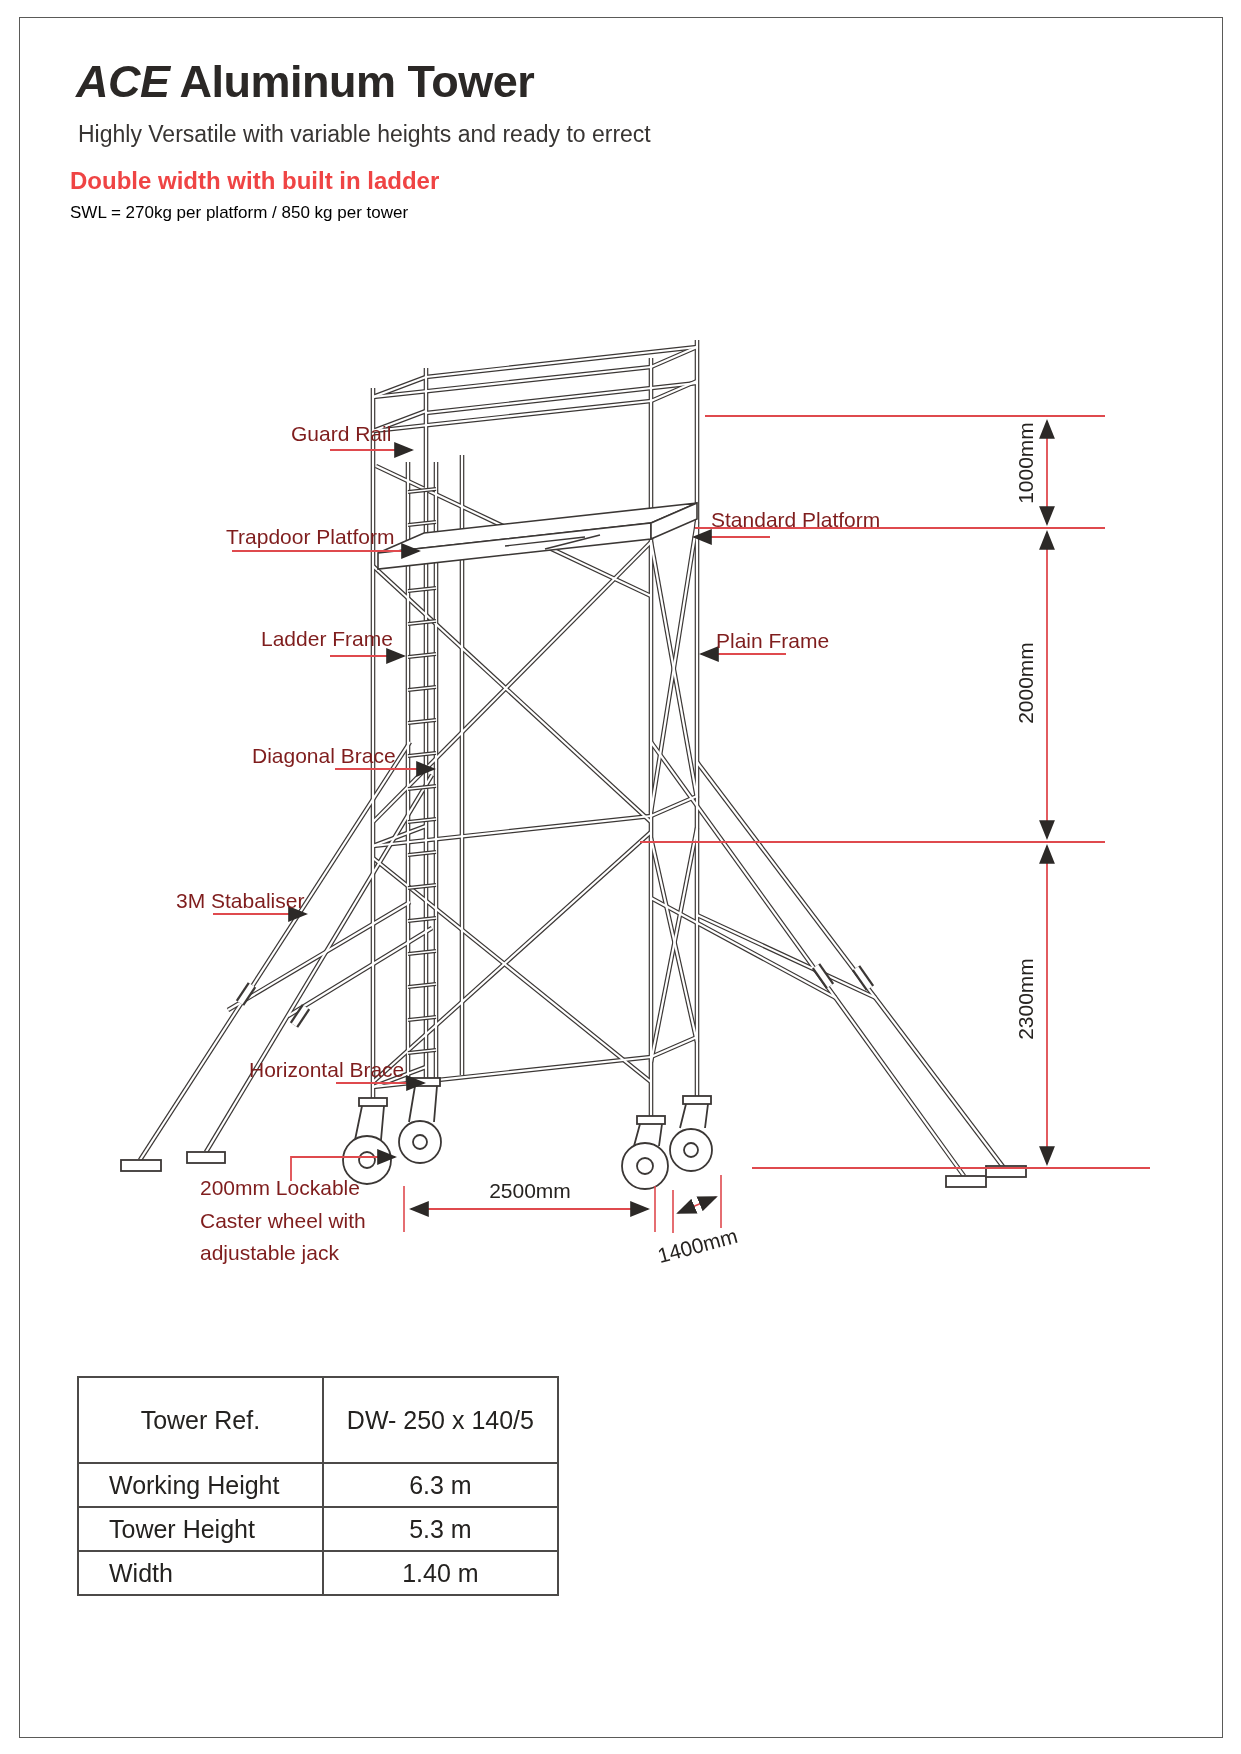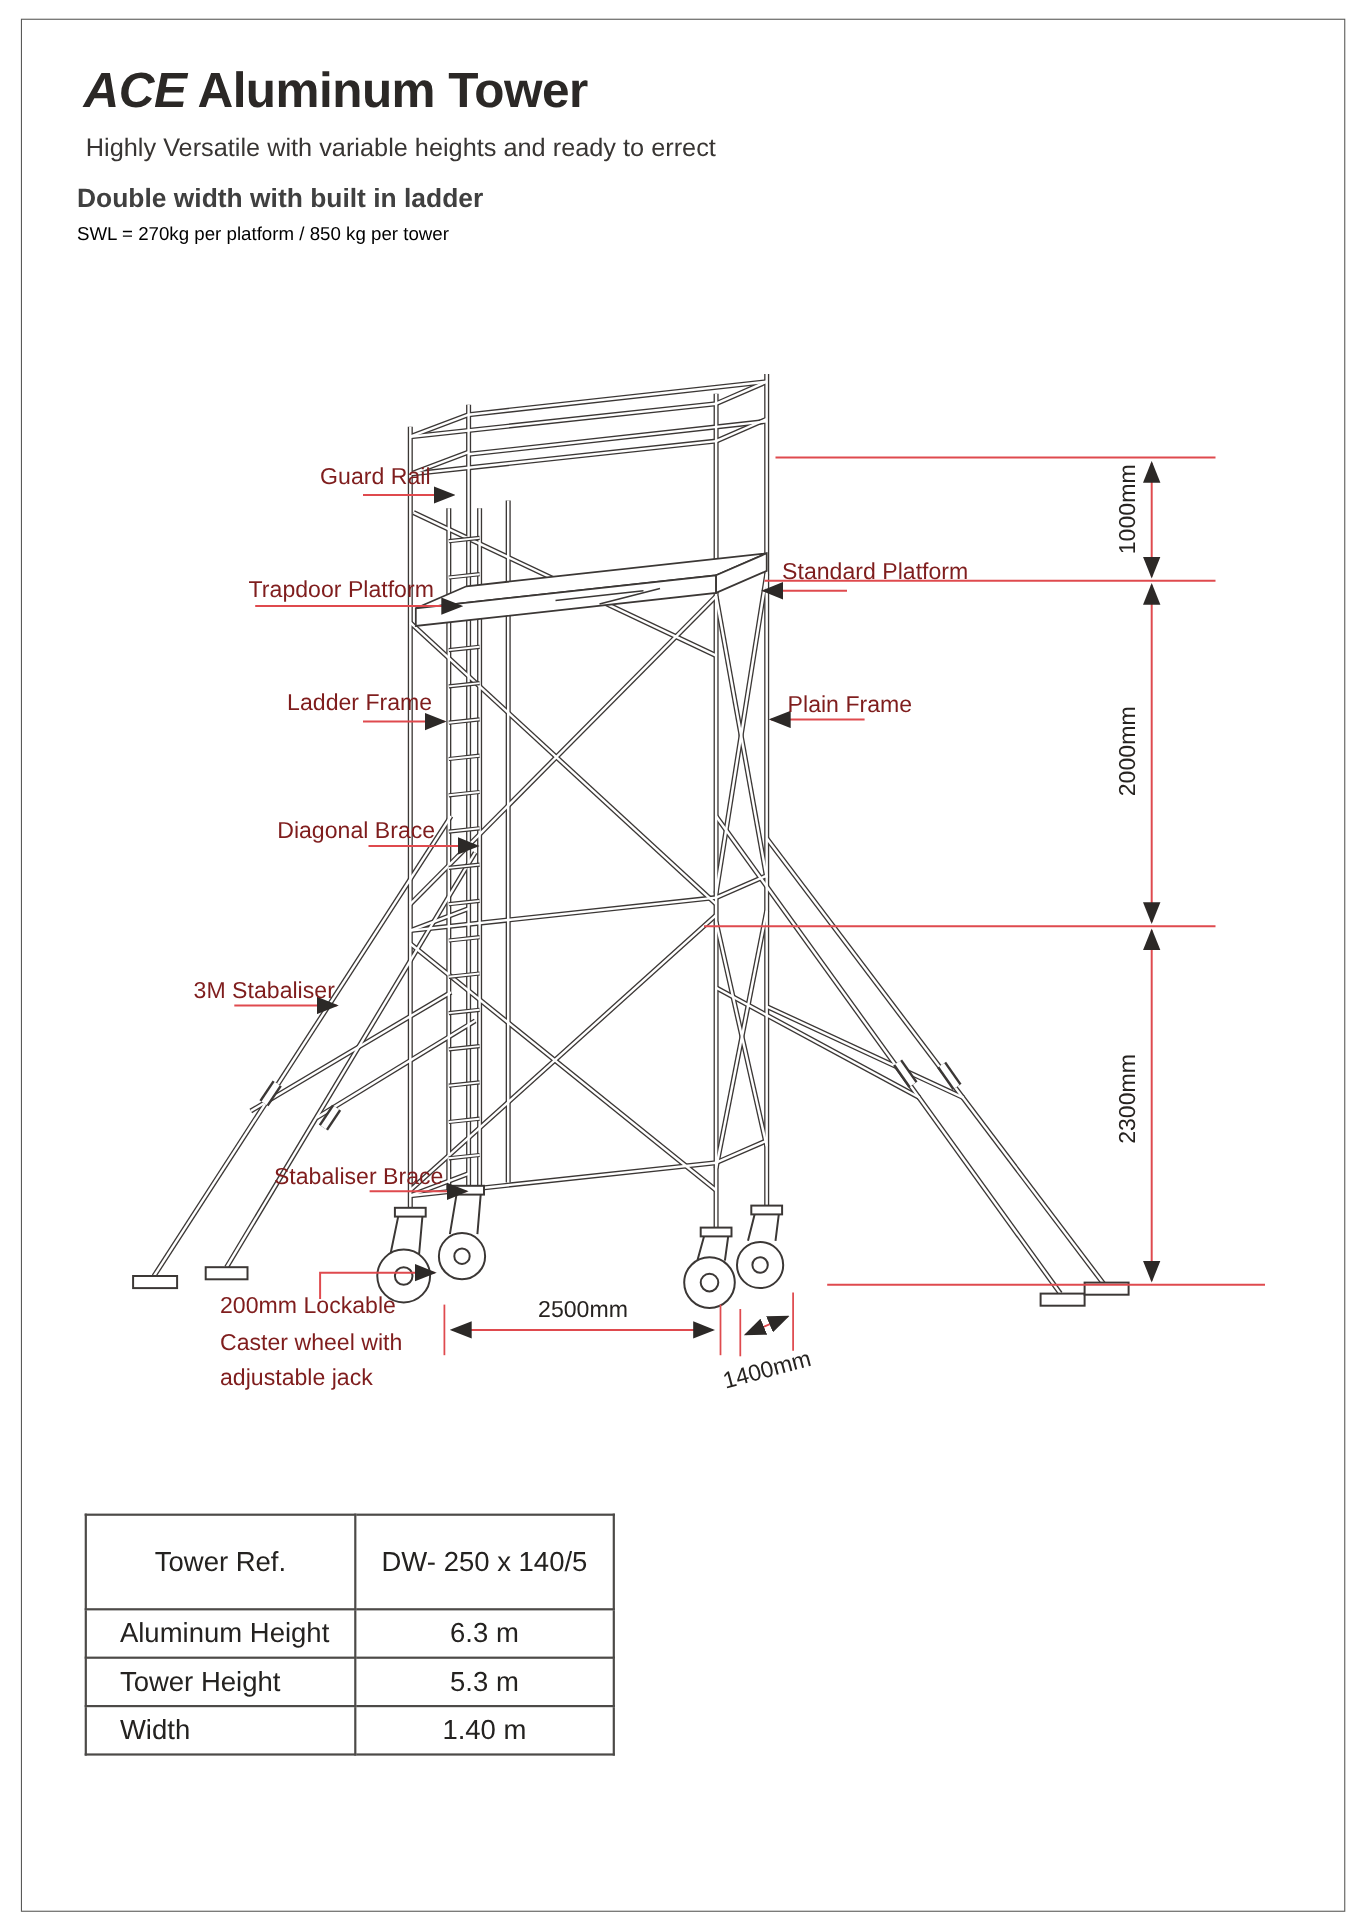--- a/index.html
+++ b/index.html
@@ -9,21 +9,21 @@
     color:#2b2826;overflow:hidden;
   }
   .page-border{
     position:absolute;left:19px;top:17px;width:1202px;height:1719px;
     border:1px solid #5a5a58;pointer-events:none;
   }
   
   .title{position:absolute;left:76px;top:56px;font-size:45px;font-weight:bold;letter-spacing:-0.5px;color:#2b2826;}
   .title .brand{font-style:italic;margin-right:10px;}
   .subtitle{position:absolute;left:78px;top:121px;font-size:23px;color:#39settle3634;color:#383533;}
-  .section-heading{position:absolute;left:70px;top:167px;font-size:24px;font-weight:bold;color:#404040;}
+  .section-heading{position:absolute;left:70px;top:167px;font-size:24px;font-weight:bold;color:#ef4444;}
   .swl-note{position:absolute;left:70px;top:203px;font-size:17px;color:#000000;}
   
   svg.diagram{position:absolute;left:0;top:0;pointer-events:none;}
   .dlabel{position:absolute;font-size:21px;color:#7f1d1d;white-space:nowrap;}
   .dlabel.wrap{white-space:normal;line-height:1.55;}
   .dim-rot{
     position:absolute;width:100px;height:24px;display:flex;align-items:center;justify-content:center;
     font-size:21px;color:#262320;transform:rotate(-90deg);
   }
   .dim-len{position:absolute;width:120px;text-align:center;font-size:21px;color:#262320;}
@@ -208,21 +208,21 @@
     <path d="M721,1175 L721,1228" stroke-width="1.6"></path>
     <path d="M678,1213 L716,1197" marker-start="url(#arr)" marker-end="url(#arr)"></path>
   </g>
 </svg>
 
 <div class="dlabel" style="left:291px;top:422px">Guard Rail</div>
 <div class="dlabel" style="left:226px;top:525px">Trapdoor Platform</div>
 <div class="dlabel" style="left:261px;top:627px">Ladder Frame</div>
 <div class="dlabel" style="left:252px;top:744px">Diagonal Brace</div>
 <div class="dlabel" style="left:176px;top:889px">3M Stabaliser</div>
-<div class="dlabel" style="left:249px;top:1058px">Stabaliser Brace</div>
+<div class="dlabel" style="left:249px;top:1058px">Horizontal Brace</div>
 <div class="dlabel wrap" style="left:200px;top:1172px;width:200px">200mm Lockable Caster wheel with adjustable jack</div>
 <div class="dlabel" style="left:711px;top:508px">Standard Platform</div>
 <div class="dlabel" style="left:716px;top:629px">Plain Frame</div>
 
 <div class="dim-rot" style="left:976px;top:451px">1000mm</div>
 <div class="dim-rot" style="left:976px;top:671px">2000mm</div>
 <div class="dim-rot" style="left:976px;top:987px">2300mm</div>
 <div class="dim-len" style="left:470px;top:1179px">2500mm</div>
 <div class="dim-width" style="left:655px;top:1245px">1400mm</div>
 
@@ -232,21 +232,21 @@
       <col>
     </colgroup>
   <thead>
     <tr>
       <th>Tower Ref.</th>
       <th>DW- 250 x 140/5</th>
     </tr>
   </thead>
   <tbody>
     <tr>
-      <th>Aluminum Height</th>
+      <th>Working Height</th>
       <td>6.3 m</td>
     </tr>
     <tr>
       <th>Tower Height</th>
       <td>5.3 m</td>
     </tr>
     <tr>
       <th>Width</th>
       <td>1.40 m</td>
     </tr>

